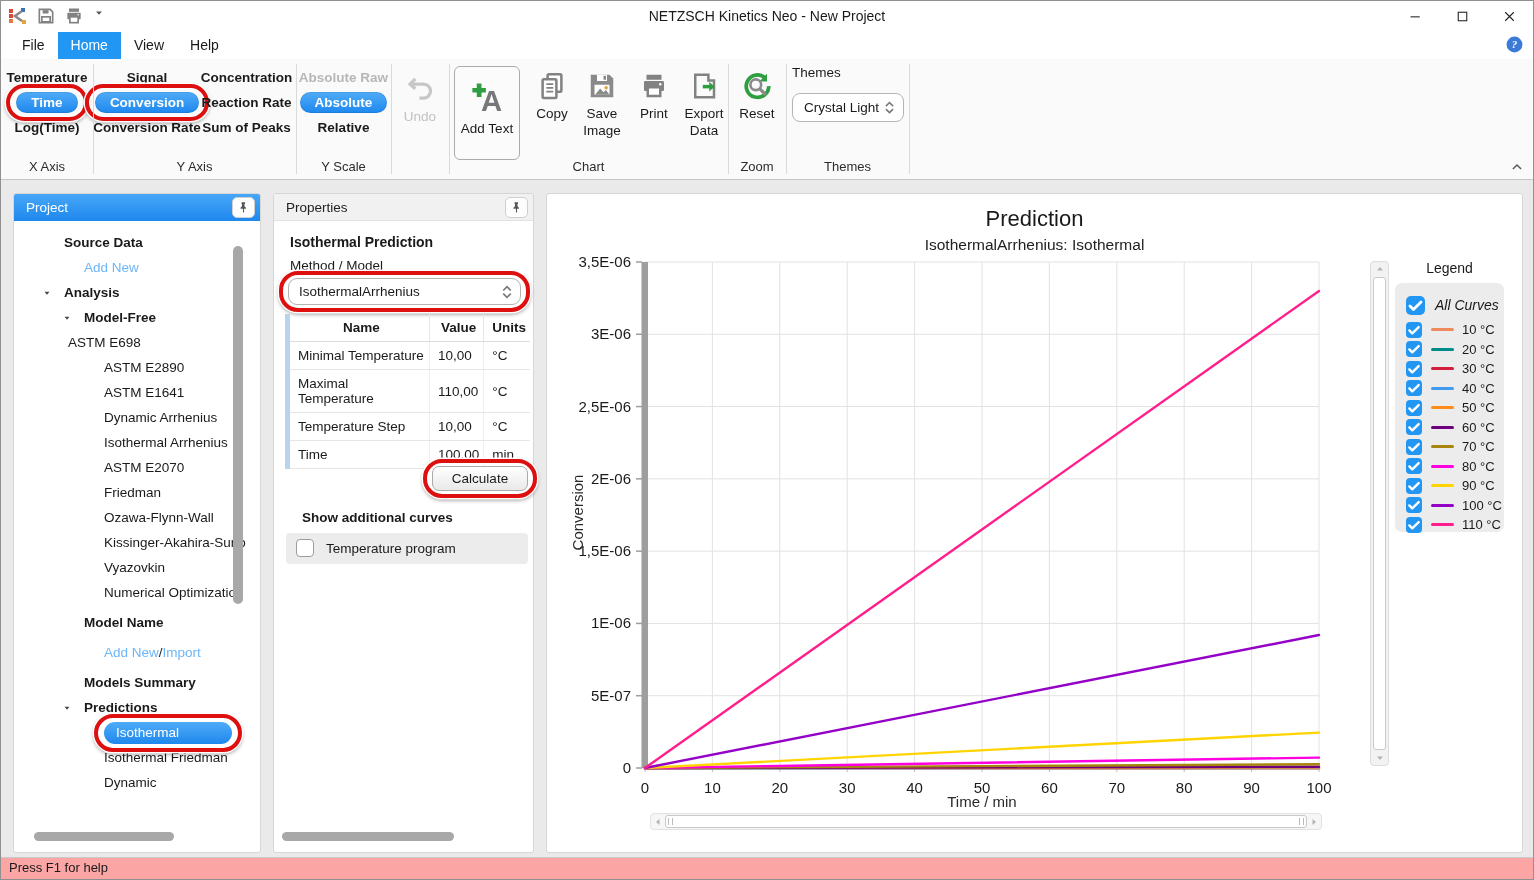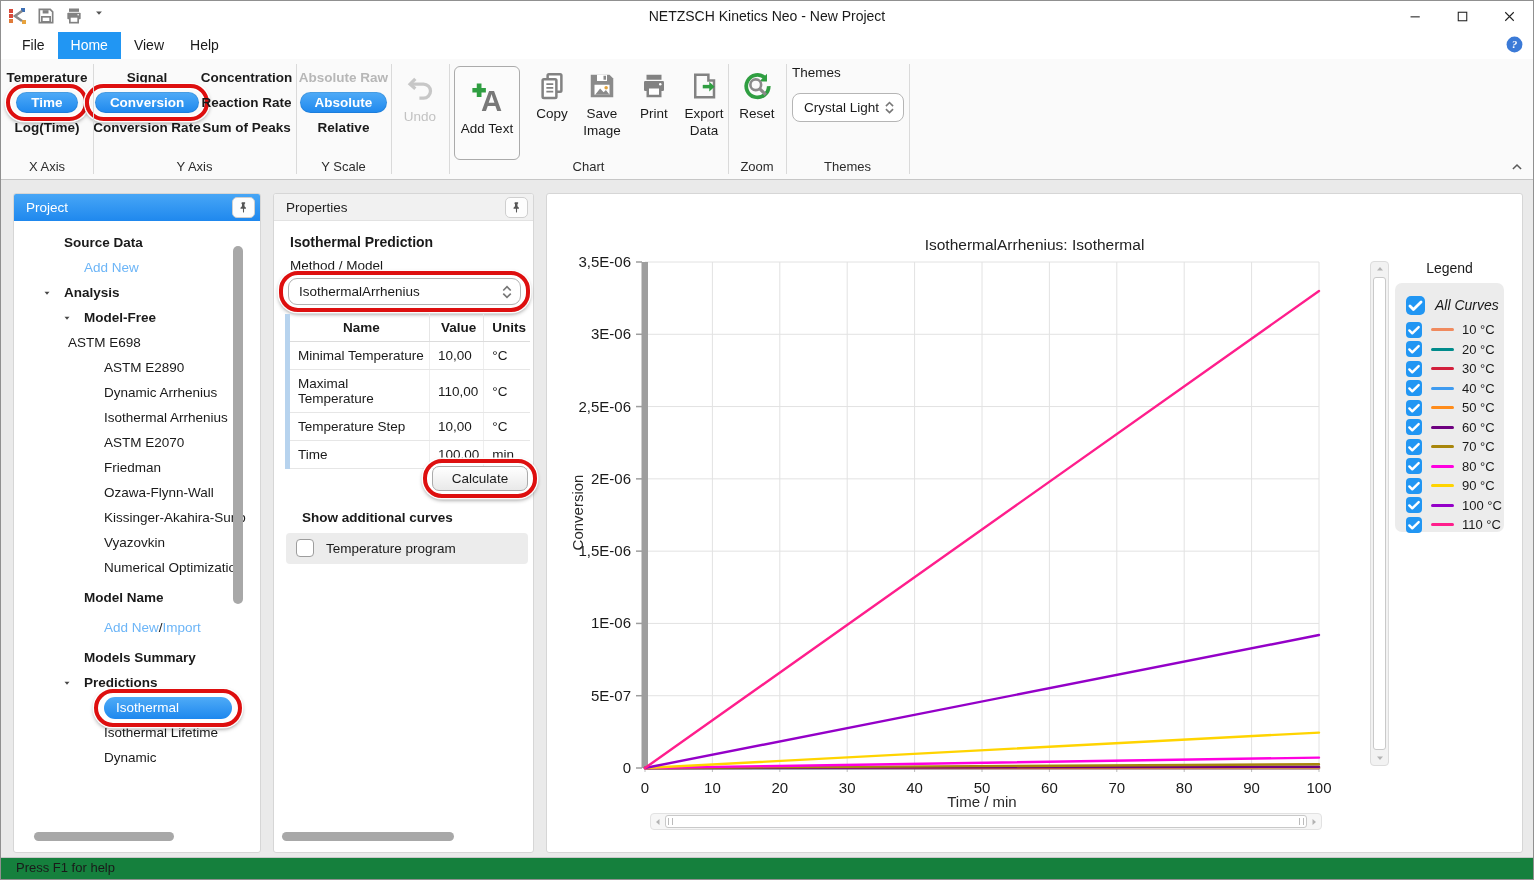--- a/index.html
+++ b/index.html
@@ -115,22 +115,22 @@
   .legend-box{position:absolute;left:848px;top:89px;width:109px;height:249px;background:#ececec;border-radius:7px;padding-top:9px;box-sizing:border-box;}
   .lrow{display:flex;align-items:center;height:19.5px;padding-left:11px;}
   .lrow.allc{height:26px;margin-bottom:2px;}
   .lcheck{width:16px;height:16px;border-radius:4px;background:#2196F3;flex:0 0 auto;}
   .lrow.allc .lcheck{width:19px;height:19px;border-radius:5px;}
   .lswatch{width:23px;height:3px;border-radius:2px;margin-left:9px;flex:0 0 auto;}
   .llabel{margin-left:8px;font-size:13px;white-space:nowrap;}
   .lrow.allc .llabel{font-style:italic;font-size:14px;margin-left:10px;}
 
   
-  .statusbar{position:absolute;left:0;right:0;bottom:0;height:21px;background:#15803d;border-top:1px solid #c9c9c9;
-        font-size:13px;line-height:20px;padding-left:15px;}
+  .statusbar{position:absolute;left:0;right:0;bottom:0;height:21px;background:#fca5a5;border-top:1px solid #c9c9c9;
+        font-size:13px;line-height:20px;padding-left:8px;}
 </style>
 </head>
 <body>
 
 <div class="window">
 
   <div class="titlebar">
     <div class="qat" id="qat">
         <div class="qbtn">
           <svg viewBox="0 0 20 20" style="width: 20px; height: 20px;">
@@ -375,20 +375,23 @@
           </span>
           <span>Model-Free</span>
         </div>
         <div class="trow" style="padding-left: 54px;">
           <span>ASTM E698</span>
         </div>
         <div class="trow" style="padding-left: 90px;">
           <span>ASTM E2890</span>
         </div>
         <div class="trow" style="padding-left: 90px;">
+          <span>ASTM E1641</span>
+        </div>
+        <div class="trow" style="padding-left: 90px;">
           <span>Dynamic Arrhenius</span>
         </div>
         <div class="trow" style="padding-left: 90px;">
           <span>Isothermal Arrhenius</span>
         </div>
         <div class="trow" style="padding-left: 90px;">
           <span>ASTM E2070</span>
         </div>
         <div class="trow" style="padding-left: 90px;">
           <span>Friedman</span>
@@ -421,21 +424,21 @@
             <svg viewBox="0 0 24 24" style="width: 10px; height: 10px;">
               <path d="M6 9l6 7 6-7z" fill="#474747"></path>
             </svg>
           </span>
           <span>Predictions</span>
         </div>
         <div class="trow" style="padding-left: 90px;">
           <span class="tree-pill ring">Isothermal</span>
         </div>
         <div class="trow" style="padding-left: 90px;">
-          <span>Isothermal Lifetime</span>
+          <span>Isothermal Friedman</span>
         </div>
         <div class="trow" style="padding-left: 90px;">
           <span>Dynamic</span>
         </div>
       </div>
     <div class="vthumb" style="right:17px;top:52px;width:10px;height:358px"></div>
     <div class="hthumb" style="left:20px;top:638px;width:140px"></div>
   </div>
 
   <div class="panel" id="properties-panel">
@@ -496,20 +499,21 @@
     <div class="calc-btn ring">Calculate</div>
     <div class="addl-label">Show additional curves</div>
     <div class="tprog">
       <div class="cb"></div>
       <div class="tlabel">Temperature program</div>
     </div>
     <div class="hthumb" style="left:8px;top:638px;width:172px"></div>
   </div>
 
   <div class="panel" id="chart-panel">
+    <div class="chart-title">Prediction</div>
     <div class="chart-subtitle">IsothermalArrhenius: Isothermal</div>
     <svg id="plot" width="975" height="658">
         <line x1="98" y1="68" x2="98" y2="574" stroke="#E2E2E2" stroke-width="1"></line>
         <line x1="165.4" y1="68" x2="165.4" y2="574" stroke="#E2E2E2" stroke-width="1"></line>
         <line x1="232.8" y1="68" x2="232.8" y2="574" stroke="#E2E2E2" stroke-width="1"></line>
         <line x1="300.2" y1="68" x2="300.2" y2="574" stroke="#E2E2E2" stroke-width="1"></line>
         <line x1="367.6" y1="68" x2="367.6" y2="574" stroke="#E2E2E2" stroke-width="1"></line>
         <line x1="435" y1="68" x2="435" y2="574" stroke="#E2E2E2" stroke-width="1"></line>
         <line x1="502.4" y1="68" x2="502.4" y2="574" stroke="#E2E2E2" stroke-width="1"></line>
         <line x1="569.8" y1="68" x2="569.8" y2="574" stroke="#E2E2E2" stroke-width="1"></line>

